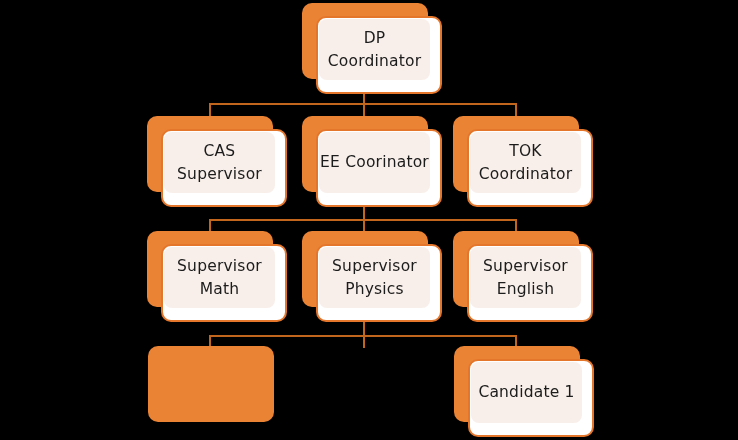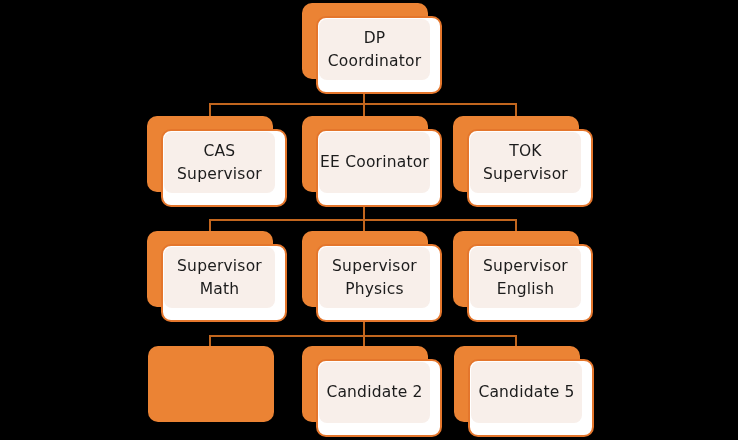--- a/index.html
+++ b/index.html
@@ -120,21 +120,21 @@
         <span class="lbl">EE Coorinator</span>
       </div>
     </div>
   </div>
 
   <div class="node" style="left:453px; top:116px;">
     <div class="back"></div>
     <div class="face">
       <div class="inner">
         <span class="lbl">TOK
-Supervisor</span>
+Coordinator</span>
       </div>
     </div>
   </div>
 
   <div class="node" style="left:147px; top:231px;">
     <div class="back"></div>
     <div class="face">
       <div class="inner">
         <span class="lbl">Supervisor
 Math</span>
@@ -159,31 +159,23 @@
         <span class="lbl">Supervisor
 English</span>
       </div>
     </div>
   </div>
 
   <div class="node" style="left:148px; top:346px;">
     <div class="back"></div>
   </div>
 
-  <div class="node" style="left:302px; top:346px;">
-    <div class="back"></div>
-    <div class="face">
-      <div class="inner">
-        <span class="lbl">Candidate 2</span>
-      </div>
-    </div>
-  </div>
 
   <div class="node" style="left:454px; top:346px;">
     <div class="back"></div>
     <div class="face">
       <div class="inner">
-        <span class="lbl">Candidate 5</span>
+        <span class="lbl">Candidate 1</span>
       </div>
     </div>
   </div>
 
 </div>
 
 </body></html>

